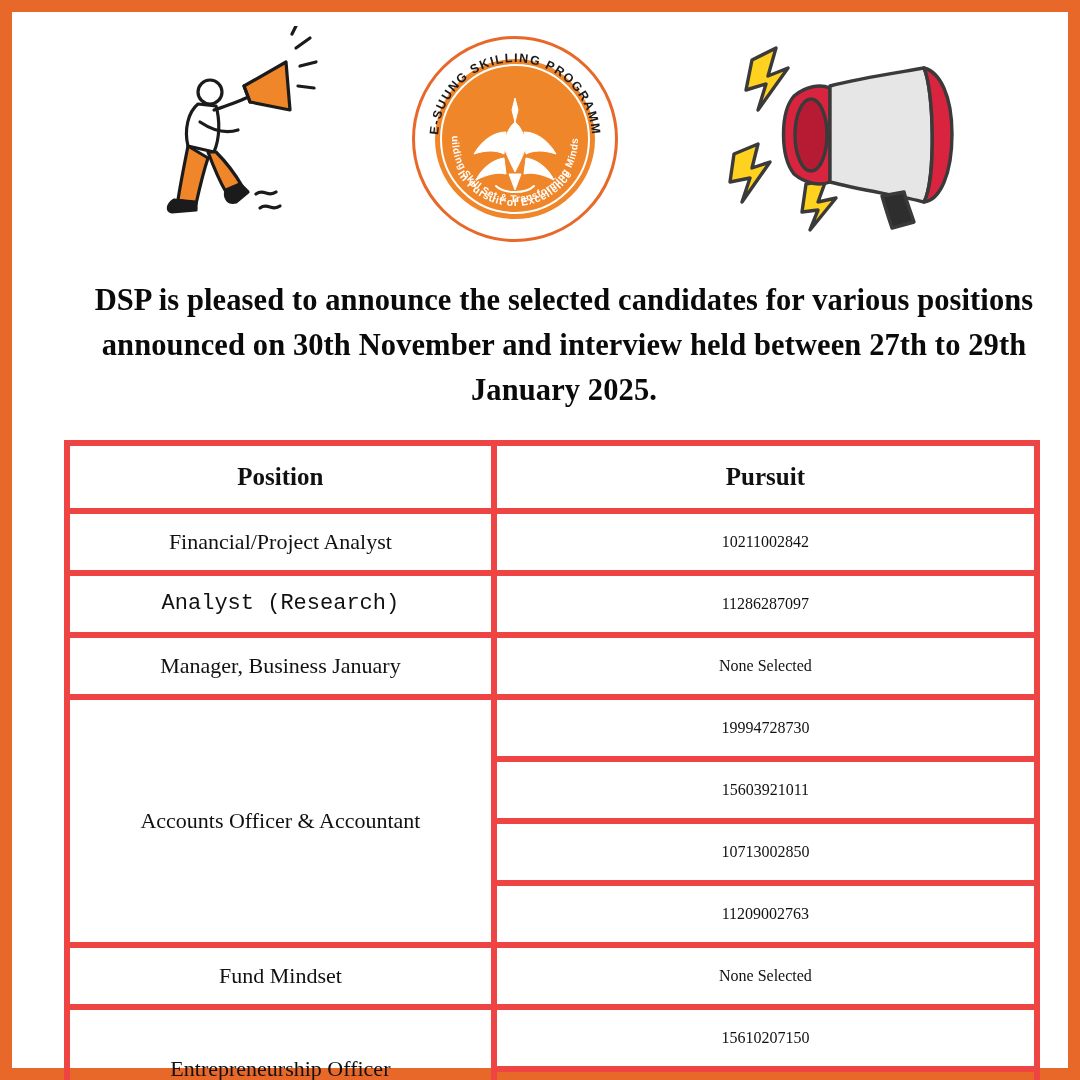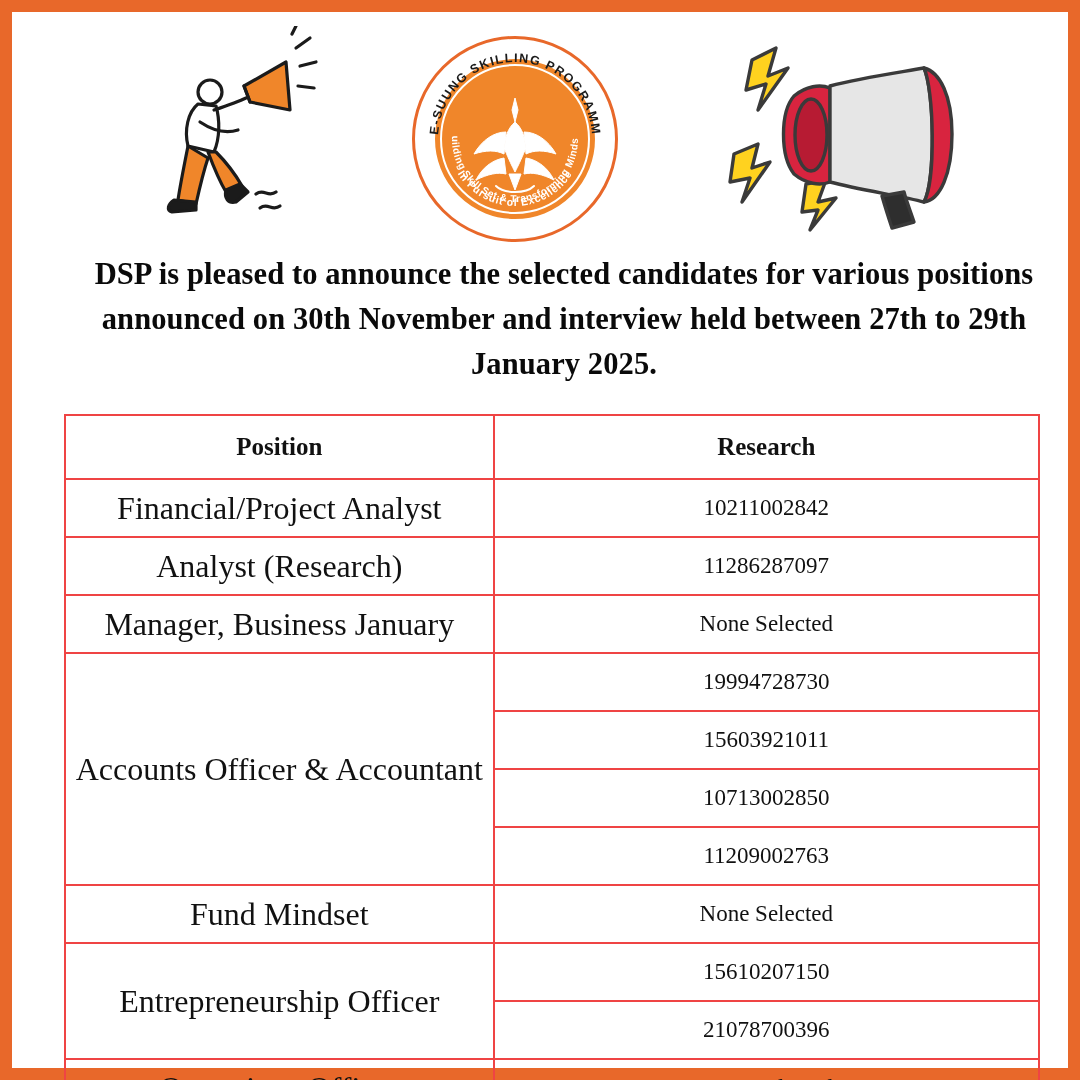--- a/index.html
+++ b/index.html
@@ -69,21 +69,21 @@
     position: absolute;
     inset: 28px;
     border-radius: 50%;
     border: 2px solid #ffffff;
     box-sizing: border-box;
   }
   .seal svg { position: absolute; inset: 0; }
 
   
   .headline {
-    margin: 8px auto 0;
+    margin: 34px auto 0;
     width: 1000px;
     text-align: center;
     font-weight: bold;
     font-size: 30.5px;
     line-height: 1.47;
     color: #0a0a0a;
     letter-spacing: 0.1px;
   }
 
   
@@ -94,37 +94,37 @@
   table.result {
     width: 100%;
     border-collapse: collapse;
     table-layout: fixed;
     font-size: 24px;
     color: #111111;
   }
   table.result col.c1 { width: 44%; }
   table.result col.c2 { width: 56%; }
   table.result th, table.result td {
-    border: 2px solid #ef4444;
+    border: 6px solid #ef4444;
     text-align: center;
     vertical-align: middle;
     padding: 6px 8px;
   }
   table.result th {
     font-weight: bold;
     font-size: 25px;
     height: 50px;
   }
   table.result td.pos {
-    font-size: 32px;
+    font-size: 22px;
     line-height: 1.3;
   }
   table.result td.sel {
     height: 44px;
-    font-size: 23px;
+    font-size: 16px;
   }
   .nowrap { white-space: nowrap; }
 </style>
 </head>
 <body>
 
 <div class="poster">
   <div class="inner">
 
     <div class="header-art">
@@ -225,31 +225,31 @@
 
     <div class="table-wrap">
       <table class="result">
         <colgroup>
             <col class="c1">
             <col class="c2">
           </colgroup>
         <thead>
           <tr>
             <th>Position</th>
-            <th>Research</th>
+            <th>Pursuit</th>
           </tr>
         </thead>
         <tbody>
 
           <tr>
             <td class="pos nowrap">Financial/Project Analyst</td>
             <td class="sel">10211002842</td>
           </tr>
           <tr>
-            <td class="pos nowrap" style="border-top:none;">Analyst (Research)</td>
+            <td class="pos nowrap" style="border-top:none;font-family:Liberation Mono, monospace;">Analyst (Research)</td>
             <td class="sel">11286287097</td>
           </tr>
 
           <tr>
             <td class="pos nowrap">Manager, Business January</td>
             <td class="sel">None Selected</td>
           </tr>
 
           <tr>
             <td class="pos nowrap" rowspan="4">Accounts Officer &amp; Accountant</td>

